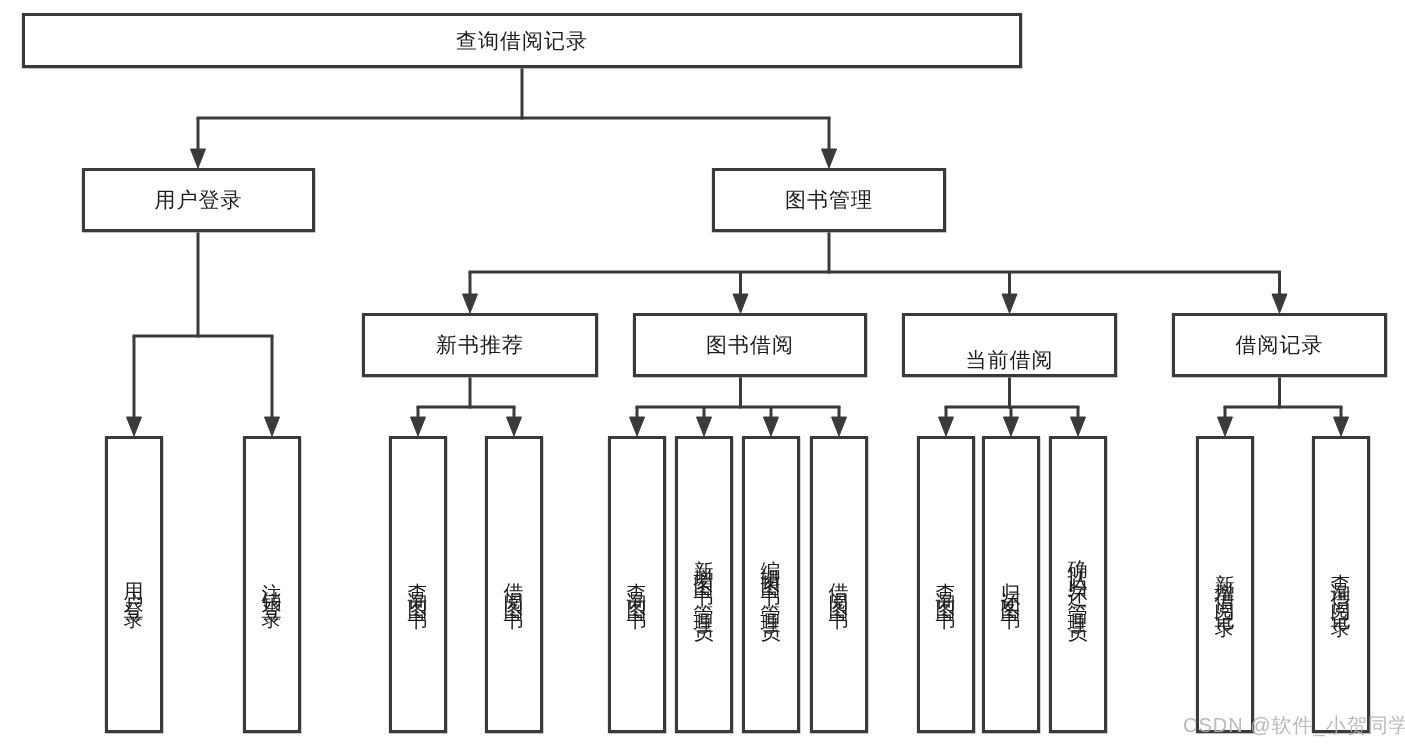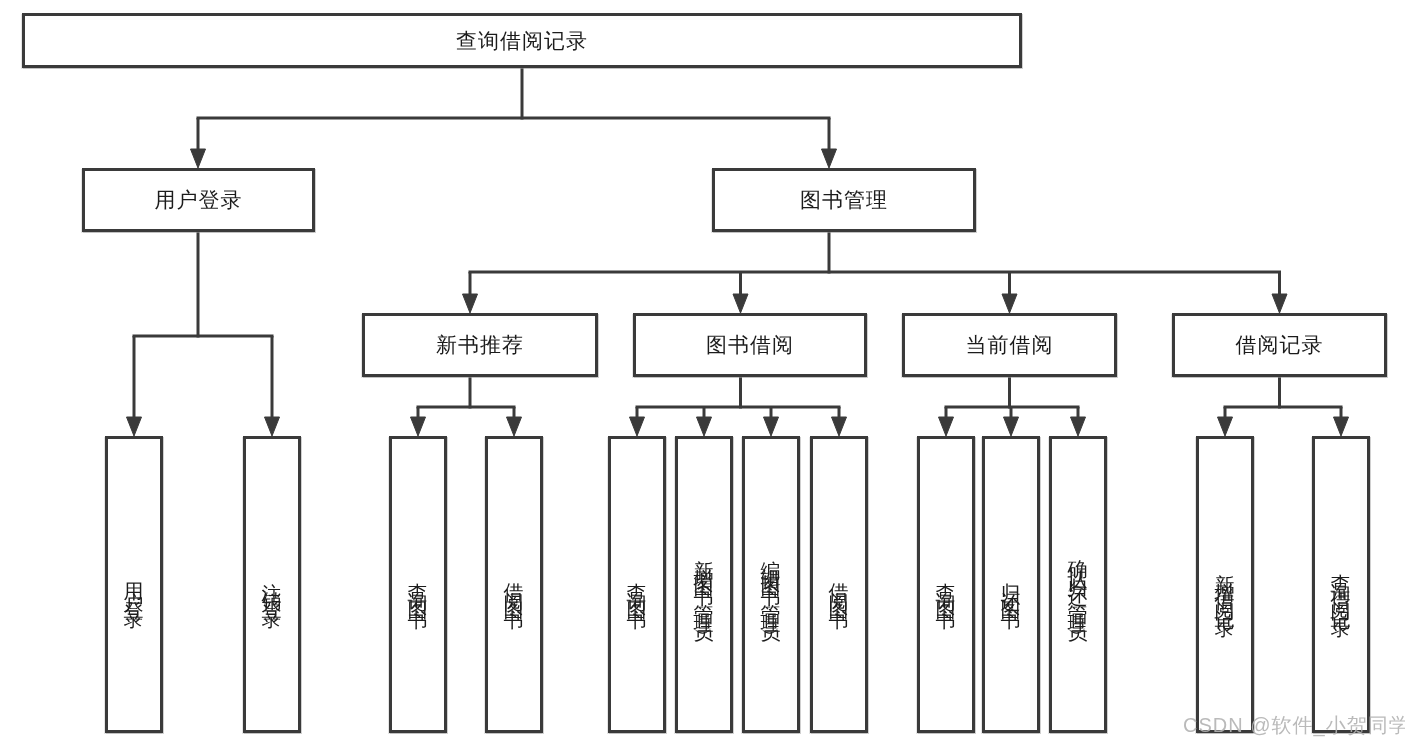--- a/index.html
+++ b/index.html
@@ -24,24 +24,24 @@
     font-size:20px;line-height:1;letter-spacing:9px;white-space:nowrap;
   }
   .watermark{
     position:absolute;left:1183px;top:712px;z-index:5;
     font-size:20px;color:#b3b3b3;letter-spacing:1px;white-space:nowrap;
     opacity:.9;
   }
   
   .n-root {left:22px;  top:13px;  width:1000px;height:55px;}
   .n-l2a  {left:82px;  top:168px; width:233px; height:64px;}
-  .n-l2b  {left:712px; top:168px; width:264px; height:64px;}
+  .n-l2b  {left:712px; top:168px; width:234px; height:64px;}
   .n-l3a  {left:362px; top:313px; width:236px; height:64px;}
   .n-l3b  {left:633px; top:313px; width:234px; height:64px;}
-  .n-l3c  {left:902px; top:313px; width:215px; height:64px;}
+  .n-l3c  {left:902px; top:313px; width:215px; height:64px;align-items:flex-end;}
   .n-l3d  {left:1172px;top:313px; width:215px; height:64px;text-align:center;}
   .lf0 {left:105px;} .lf1 {left:243px;} .lf2 {left:389px;} .lf3 {left:485px;}
   .lf4 {left:608px;} .lf5 {left:675px;} .lf6 {left:742px;} .lf7 {left:810px;}
   .lf8 {left:917px;} .lf9 {left:982px;} .lf10{left:1049px;}
   .lf11{left:1196px;}.lf12{left:1312px;}
 </style>
 </head>
 <body>
 
 <div class="canvas">

